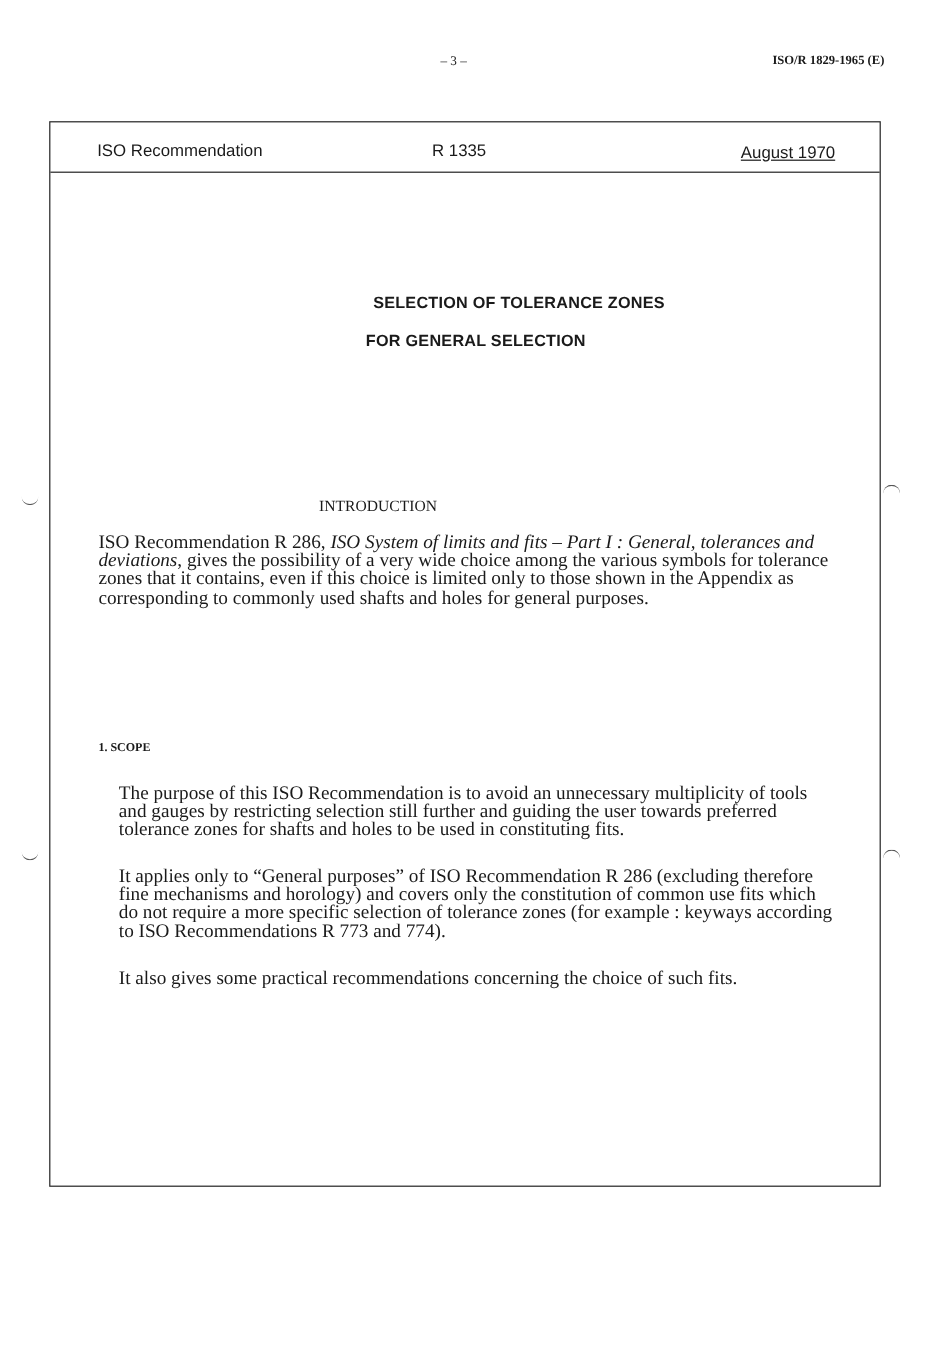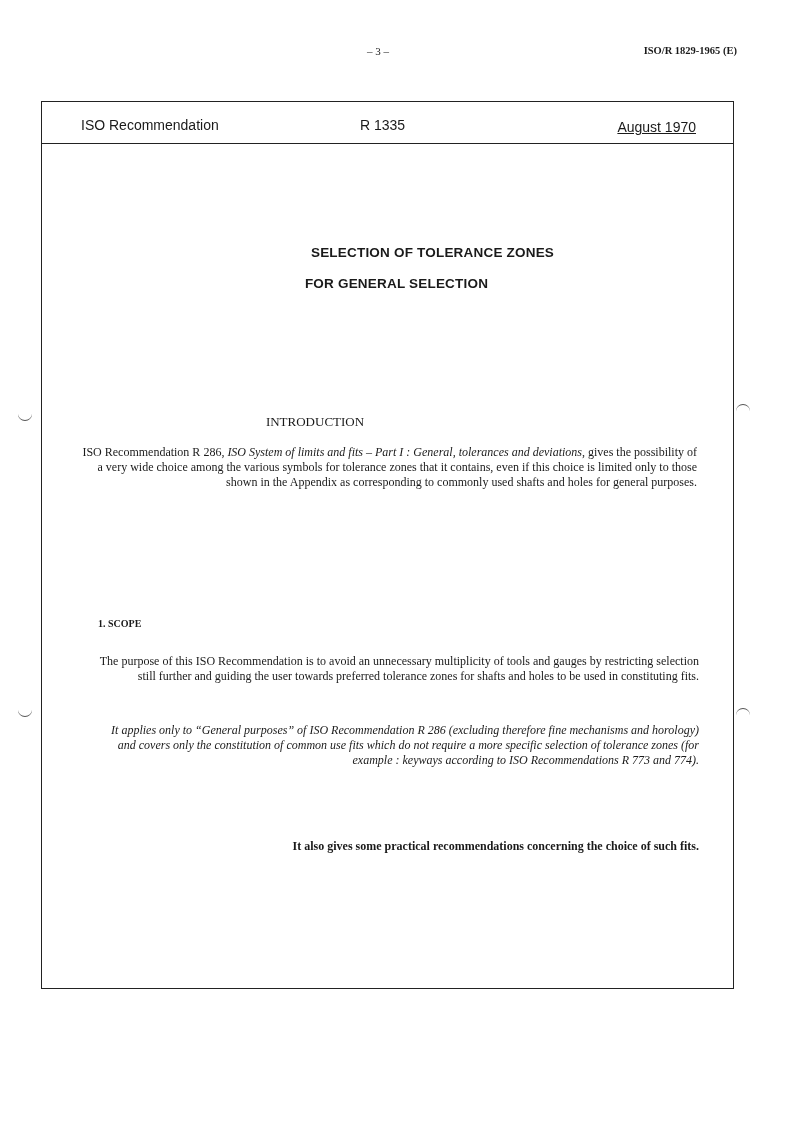--- a/index.html
+++ b/index.html
@@ -10,26 +10,26 @@
     .frame { position: absolute; left: 41px; top: 73px; width: 693px; height: 888px; border: 1.4px solid #222; box-sizing: border-box; margin-top: 28px; }
     .header-row { position: absolute; left: 0; top: 0; width: 100%; height: 41px; border-bottom: 1.4px solid #222; font-family: "Liberation Sans", sans-serif; font-size: 14px; }
     .header-row span { position: absolute; top: 15px; }
     .h-left { left: 39px; }
     .h-mid { left: 318px; }
     .h-right { right: 37px; top: 17px !important; text-decoration: underline; }
     .title { position: absolute; left: 0; width: 793px; text-align: center; font-family: "Liberation Sans", sans-serif; font-weight: bold; font-size: 13.5px; letter-spacing: 0.2px; }
     .t1 { top: 245px; padding-left: 36px; }
     .t2 { top: 276px; }
     .section-title { position: absolute; left: 0; width: 630px; text-align: center; font-family: "Liberation Serif", serif; font-size: 13px; top: 414px; }
-    .para { position: absolute; font-family: "Liberation Serif", serif; font-size: 12px; line-height: 15.2px; text-align: right; }
+    .para { position: absolute; font-family: "Liberation Serif", serif; font-size: 16px; line-height: 15.2px; }
     .intro { left: 82px; top: 445px; width: 615px; }
-    .scope-head { position: absolute; left: 82px; top: 618px; font-family: "Liberation Serif", serif; font-size: 10px; font-weight: bold; margin-left: 16px; }
+    .scope-head { position: absolute; left: 82px; top: 618px; font-family: "Liberation Serif", serif; font-size: 10px; font-weight: bold; }
     .p1 { left: 99px; top: 654px; width: 600px; }
-    .p2 { left: 99px; top: 723px; width: 600px; font-style: italic; }
-    .p3 { left: 99px; top: 839px; width: 600px; font-weight: bold; }
+    .p2 { left: 99px; top: 723px; width: 600px; }
+    .p3 { left: 99px; top: 808px; width: 600px; }
     .mark { position: absolute; width: 14px; height: 8px; border-bottom: 1px solid #555; border-radius: 0 0 10px 10px; }
   </style>
 </head>
 <body>
 
 <div class="top-line">
   <span class="page-num">– 3 –</span>
   <span class="doc-ref">ISO/R 1829-1965 (E)</span>
 </div>
 

